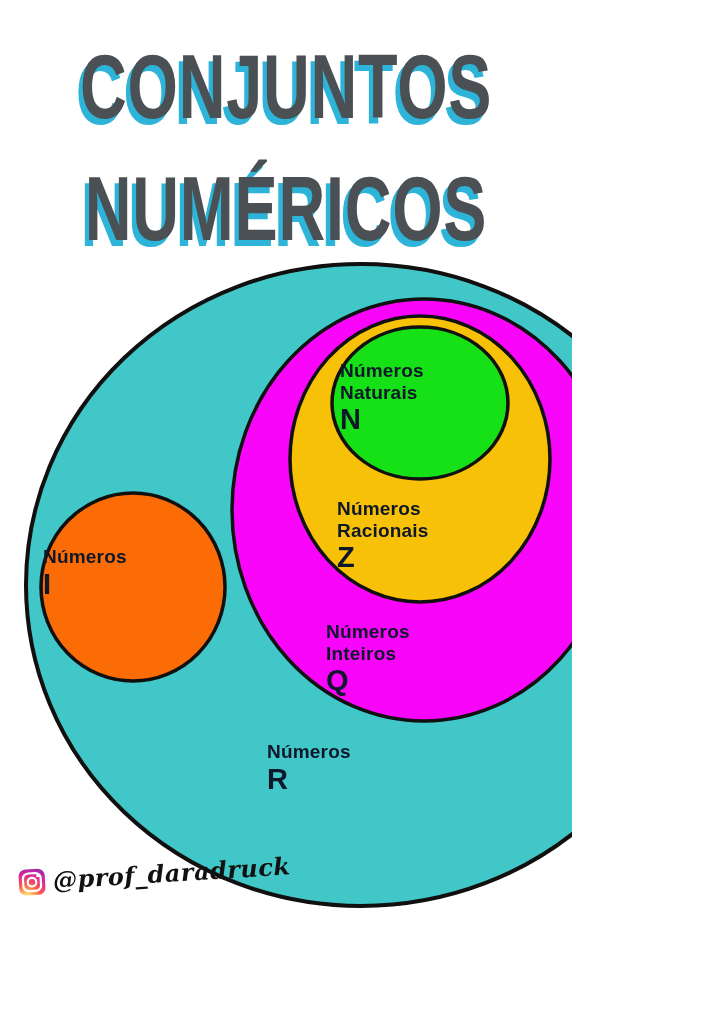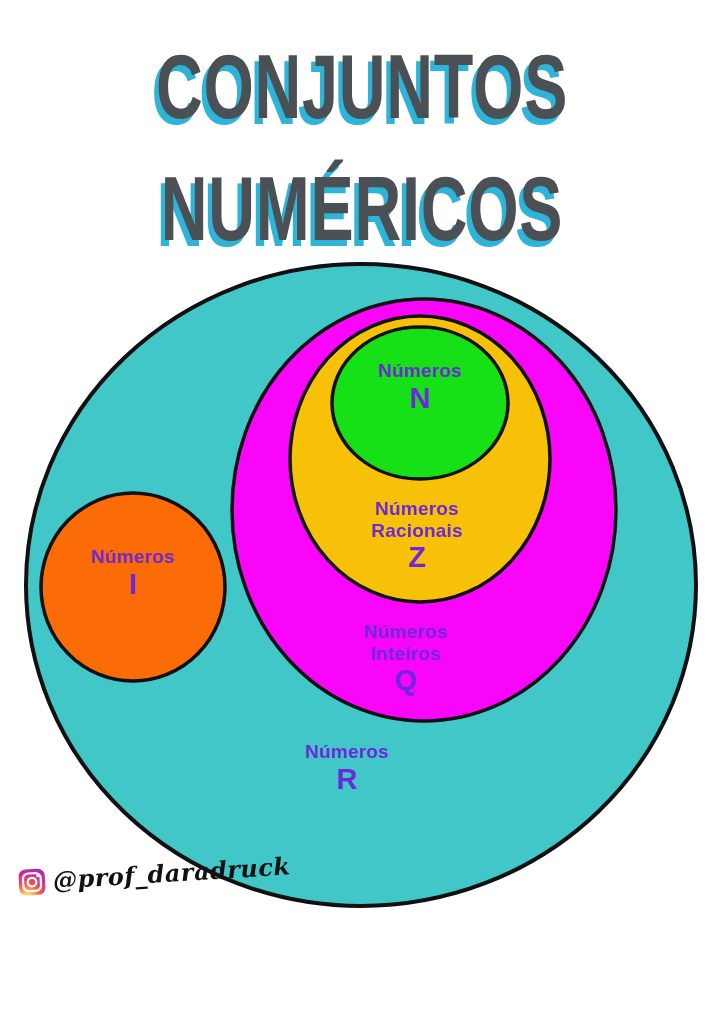--- a/index.html
+++ b/index.html
@@ -1,18 +1,18 @@
 <!DOCTYPE html>
 <html><head>
 <meta charset="utf-8">
 <style>
   html, body { margin: 0; padding: 0; background: #ffffff; }
   .page {
     position: relative;
-    width: 724px;
+    width: 572px;
     height: 1024px;
     background: #ffffff;
     overflow: hidden;
     font-family: "Liberation Sans", sans-serif;
   }
 
   
   .title {
     position: absolute;
     top: 26px;
@@ -32,23 +32,23 @@
     white-space: nowrap;
     text-shadow: -6px 6px 0 var(--title-shadow, #2db4d8);
   }
 
   
   .diagram { position: absolute; inset: 0; z-index: 1; }
   .diagram svg { position: absolute; left: 0; top: 0; }
 
   .set-label {
     position: absolute;
-    text-align: center;
+    text-align: left;
     font-weight: bold;
-    color: #6d28d9;
+    color: #0f172a;
     font-size: 19px;
     line-height: 21.5px;
     z-index: 2;
     letter-spacing: 0.2px;
   }
   .set-label .symbol {
     font-size: 29px;
     line-height: 33px;
     letter-spacing: 0;
   }
@@ -90,20 +90,21 @@
     <svg width="724" height="1024" viewBox="0 0 724 1024">
       <ellipse cx="361" cy="585" rx="335" ry="321" stroke="#101010" stroke-width="4" fill="#41c7c7"></ellipse>
       <ellipse cx="424" cy="510" rx="192" ry="211" stroke="#101010" stroke-width="3.5" fill="#f905f9"></ellipse>
       <ellipse cx="420" cy="459" rx="130" ry="143" stroke="#101010" stroke-width="3.5" fill="#f7c107"></ellipse>
       <ellipse cx="420" cy="403" rx="88" ry="76" stroke="#101010" stroke-width="3.5" fill="#16e016"></ellipse>
       <ellipse cx="133" cy="587" rx="92" ry="94" stroke="#101010" stroke-width="3.5" fill="#fb6c06"></ellipse>
     </svg>
 
     <div class="set-label" style="left:340px; top:360px; width:160px;">
       <div>Números</div>
+      <div>Naturais</div>
       <div class="symbol">N</div>
     </div>
 
     <div class="set-label" style="left:337px; top:498px; width:160px;">
       <div>Números</div>
       <div>Racionais</div>
       <div class="symbol">Z</div>
     </div>
 
     <div class="set-label" style="left:326px; top:621px; width:160px;">

